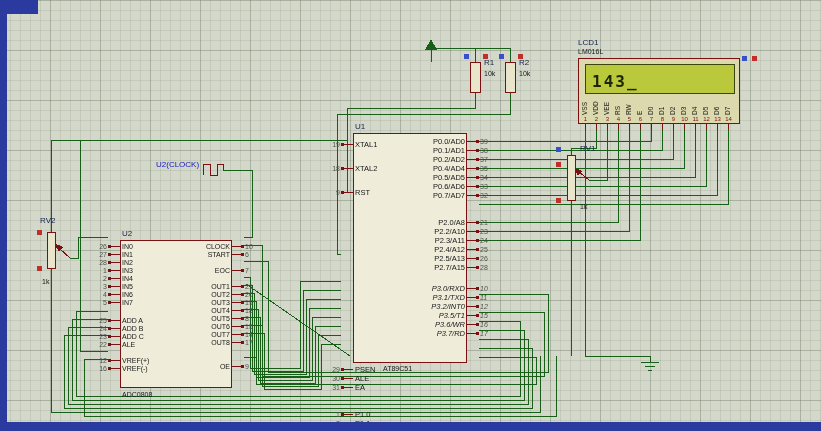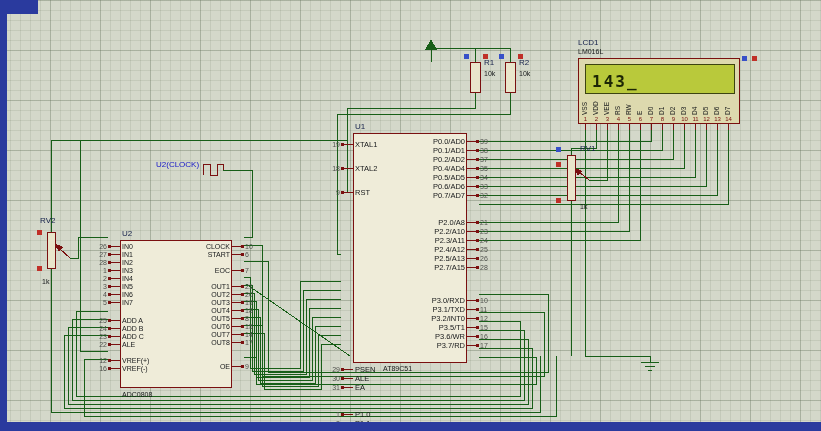--- a/index.html
+++ b/index.html
@@ -211,21 +211,21 @@
           <span class="pname">P2.5/A13</span>
           <span class="stub"></span>
           <span class="pnum">26</span>
         </div>
         <div class="pin-row r">
           <span class="pname">P2.7/A15</span>
           <span class="stub"></span>
           <span class="pnum">28</span>
         </div>
       </div>
-    <div class="pg" style="top:163px;">
+    <div class="pg" style="top:151px;font-style:italic;">
 
     <div class="pin-row r">
           <span class="pname">P3.0/RXD</span>
           <span class="stub"></span>
           <span class="pnum">10</span>
         </div>
         <div class="pin-row r">
           <span class="pname">P3.1/TXD</span>
           <span class="stub"></span>
           <span class="pnum">11</span>

